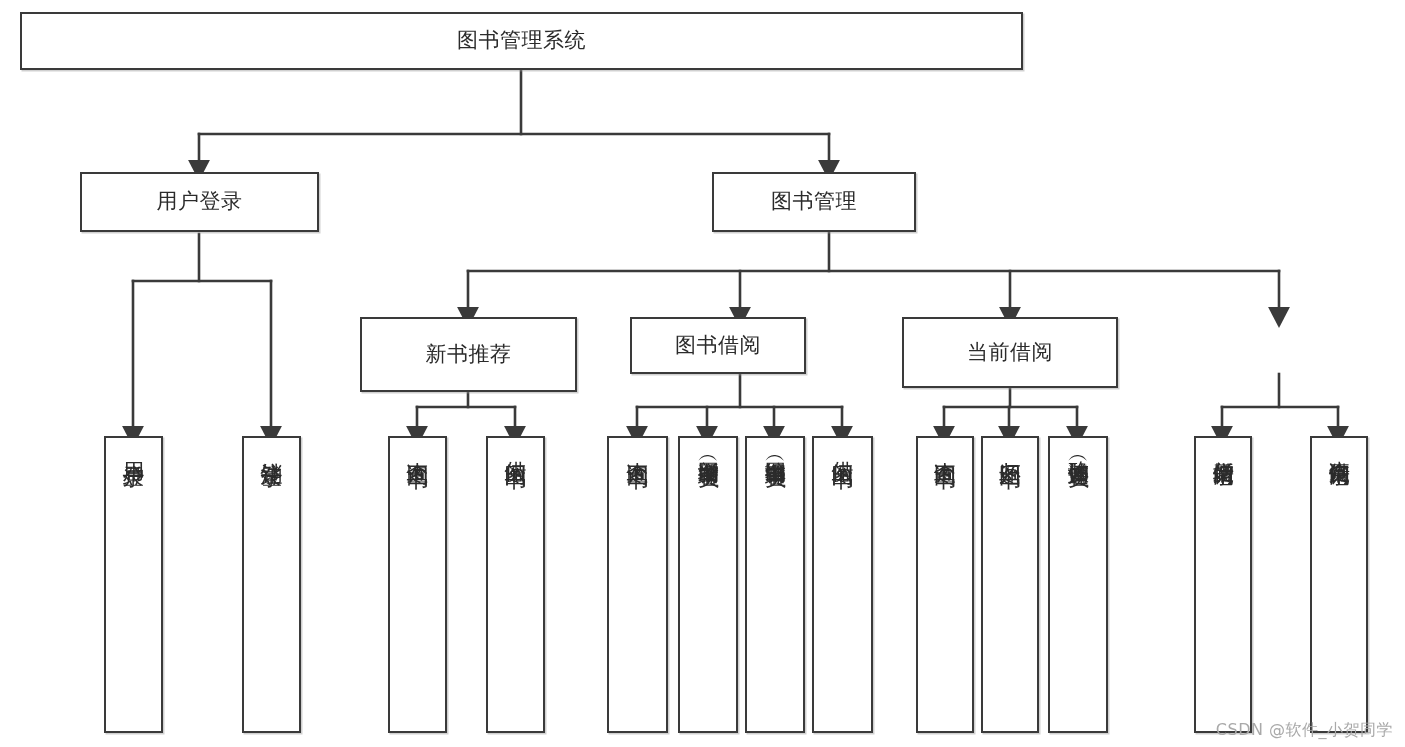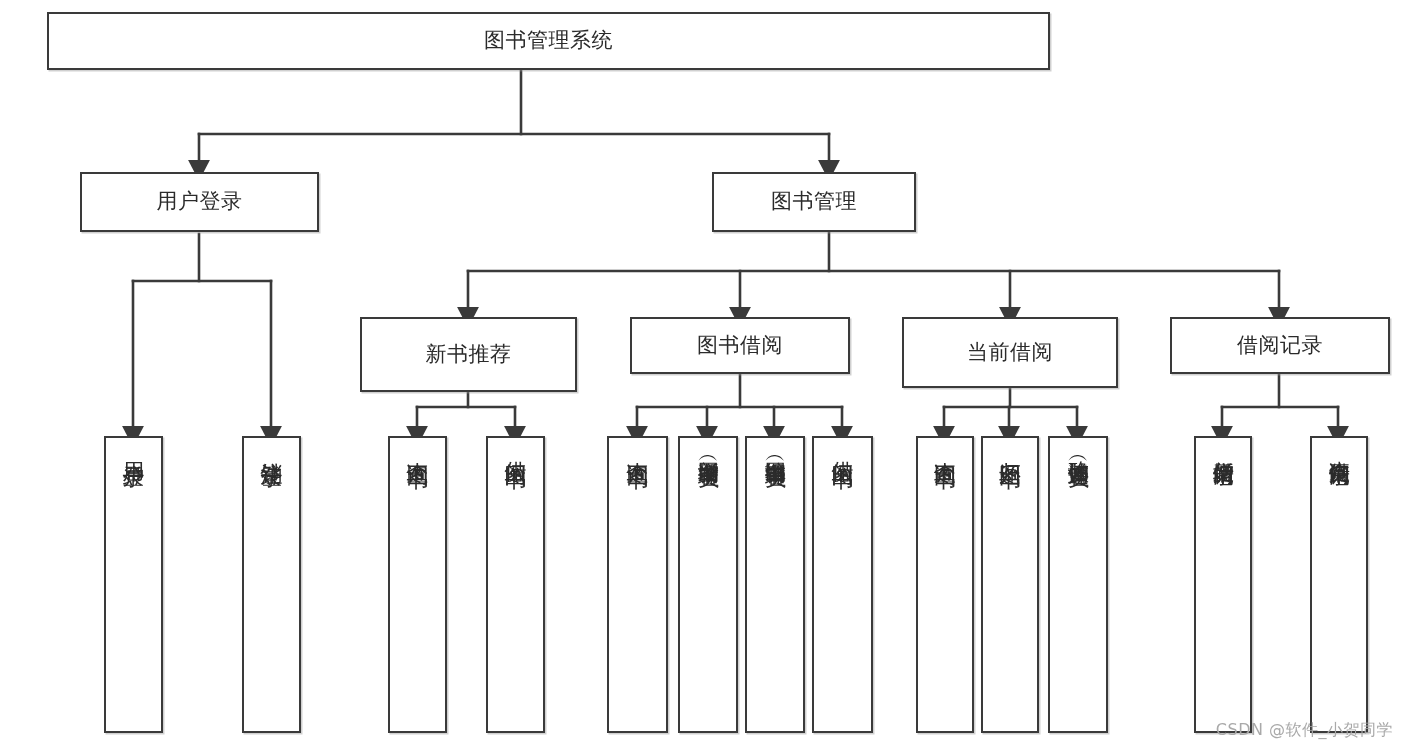--- a/index.html
+++ b/index.html
@@ -125,43 +125,40 @@
       <path d="M1009,407 L1009,430" marker-end="url(#arrowhead)"></path>
       <path d="M1077,407 L1077,430" marker-end="url(#arrowhead)"></path>
 
       <path d="M1279,374 L1279,407"></path>
       <path d="M1222,407 L1338,407"></path>
       <path d="M1222,407 L1222,430" marker-end="url(#arrowhead)"></path>
       <path d="M1338,407 L1338,430" marker-end="url(#arrowhead)"></path>
     </g>
   </svg>
 
-  <div class="node horizontal" style="left:20px; top:12px; width:1003px; height:58px;margin-left:27px;">
+  <div class="node horizontal" style="left:20px; top:12px; width:1003px; height:58px;">
     <span class="node-label">图书管理系统</span>
   </div>
 
   <div class="node horizontal" style="left:80px; top:172px; width:239px; height:60px;">
     <span class="node-label">用户登录</span>
   </div>
   <div class="node horizontal" style="left:712px; top:172px; width:204px; height:60px;">
     <span class="node-label">图书管理</span>
   </div>
 
   <div class="node horizontal" style="left:360px; top:317px; width:217px; height:75px;">
     <span class="node-label">新书推荐</span>
   </div>
-  <div class="node horizontal" style="left:630px; top:317px; width:220px; height:57px;">
+  <div class="node horizontal" style="left:630px; top:317px; width:176px; height:57px;">
     <span class="node-label">图书借阅</span>
   </div>
   <div class="node horizontal" style="left:902px; top:317px; width:216px; height:71px;">
     <span class="node-label">当前借阅</span>
   </div>
-  <div class="node horizontal" style="left:1170px; top:317px; width:220px; height:57px;">
-    <span class="node-label">借阅记录</span>
-  </div>
 
   <div class="node vertical" style="left:104px; top:436px; width:59px; height:297px;">
     <span class="node-label">用户登录</span>
   </div>
   <div class="node vertical" style="left:242px; top:436px; width:59px; height:297px;">
     <span class="node-label">注销登录</span>
   </div>
 
   <div class="node vertical" style="left:388px; top:436px; width:59px; height:297px;">
     <span class="node-label">查询图书</span>

